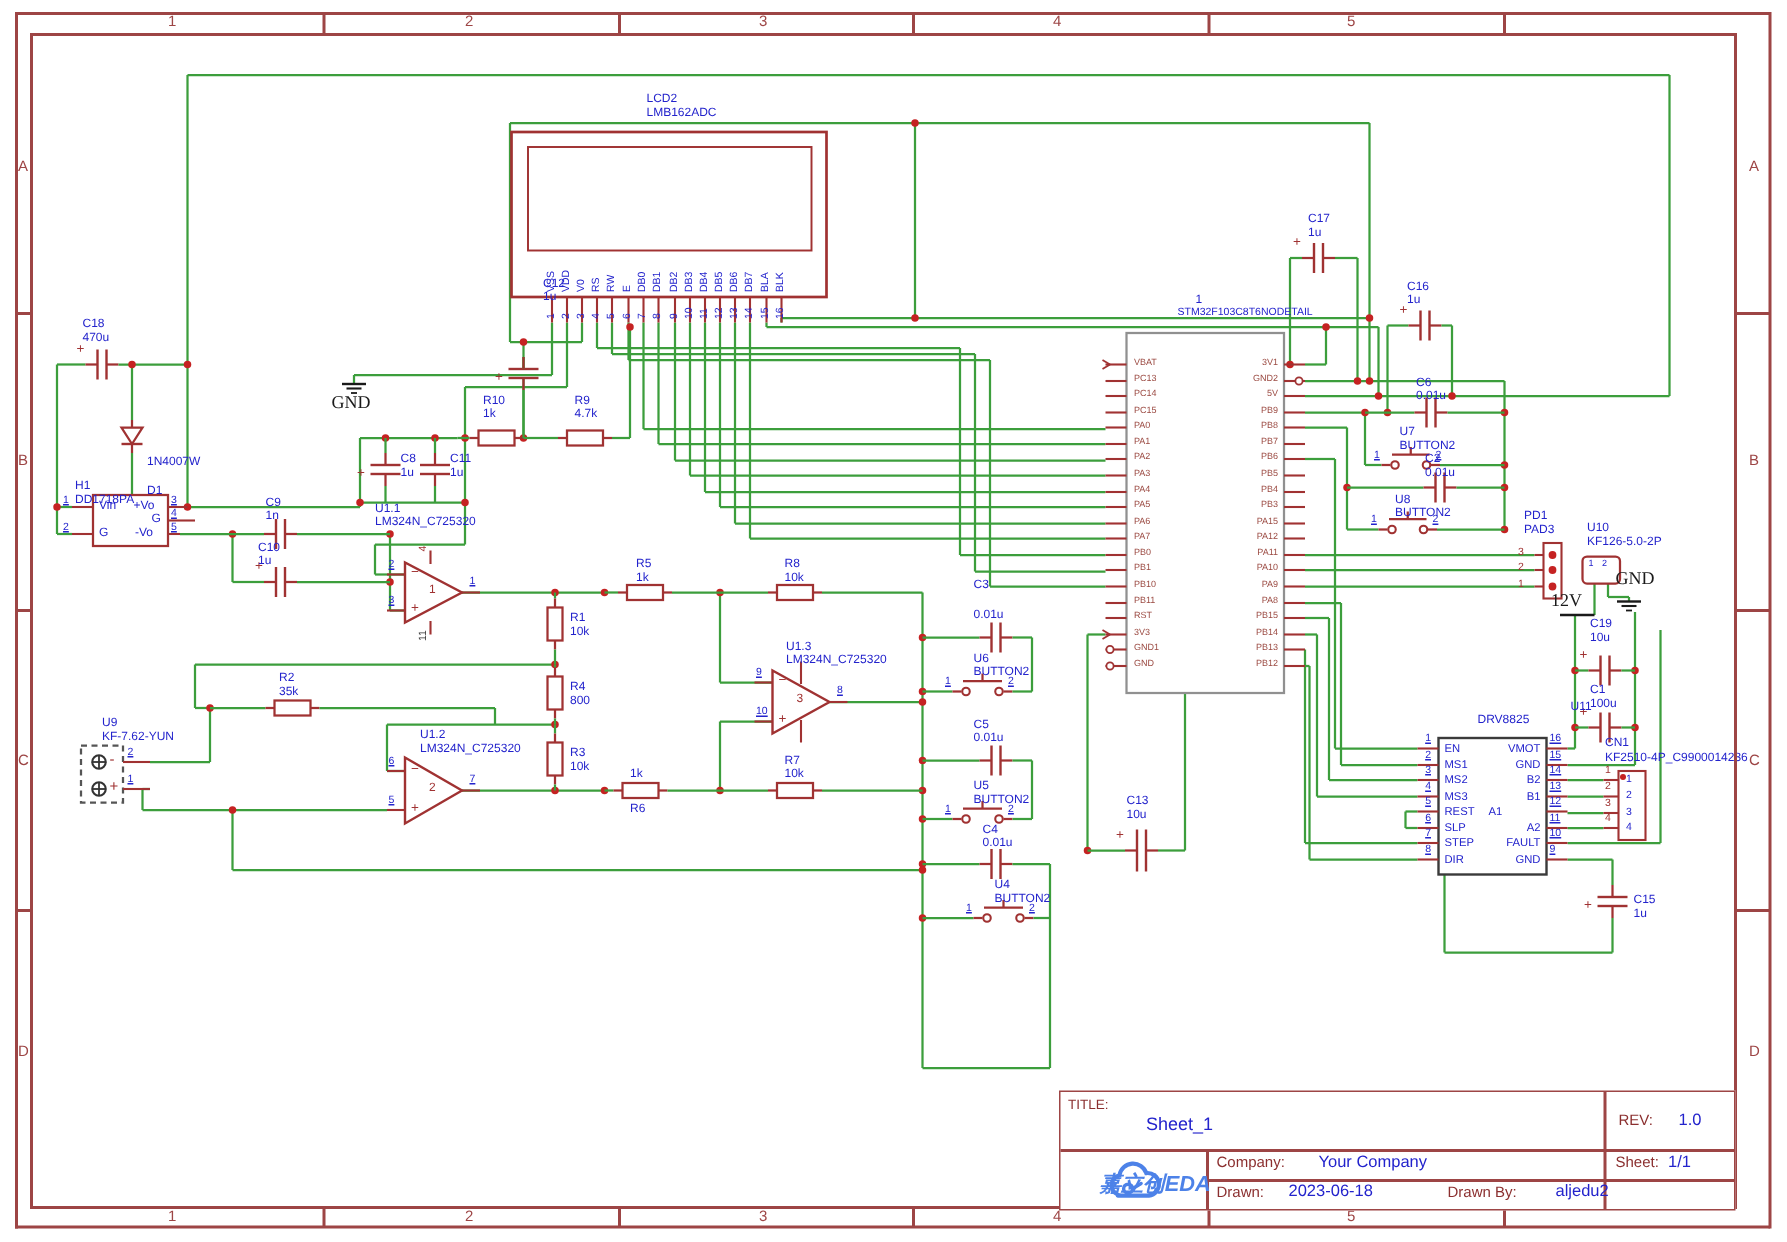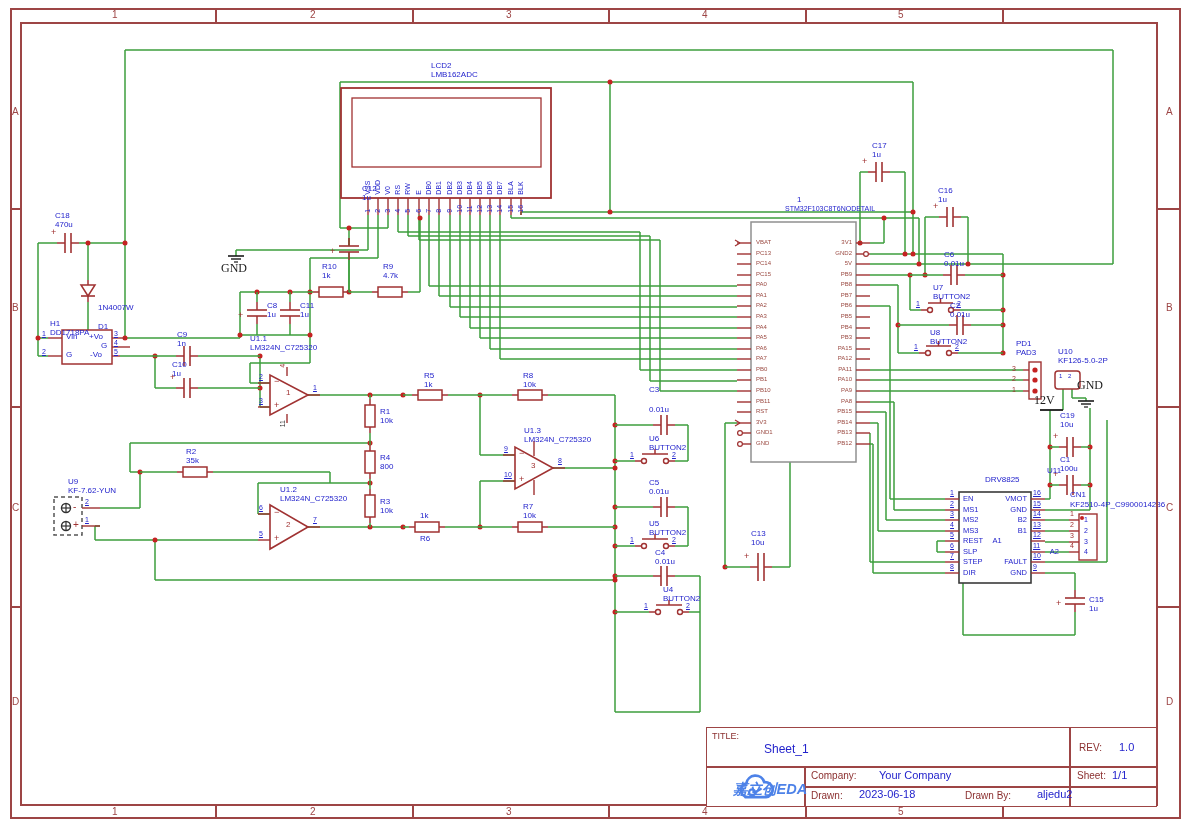--- a/index.html
+++ b/index.html
@@ -786,21 +786,21 @@
       <div class="lab" style="left: 963px; top: 527px; font-size: 7.5px; color: rgb(35, 35, 204);">MS3</div>
       <div class="lab" style="left: 1033px; top: 521px; font-size: 7px; color: rgb(35, 35, 204); text-decoration: underline;">13</div>
       <div class="lab" style="left: 967px; top: 527px; font-size: 7.5px; color: rgb(35, 35, 204); width: 60px; text-align: right;">B1</div>
       <div class="lab" style="left: 942px; top: 531px; font-size: 7px; color: rgb(35, 35, 204); width: 12px; text-align: right; text-decoration: underline;">5</div>
       <div class="lab" style="left: 963px; top: 537px; font-size: 7.5px; color: rgb(35, 35, 204);">REST</div>
       <div class="lab" style="left: 1033px; top: 531px; font-size: 7px; color: rgb(35, 35, 204); text-decoration: underline;">12</div>
       <div class="lab" style="left: 967px; top: 537px; font-size: 7.5px; color: rgb(35, 35, 204); width: 60px; text-align: center;">A1</div>
       <div class="lab" style="left: 942px; top: 542px; font-size: 7px; color: rgb(35, 35, 204); width: 12px; text-align: right; text-decoration: underline;">6</div>
       <div class="lab" style="left: 963px; top: 548px; font-size: 7.5px; color: rgb(35, 35, 204);">SLP</div>
       <div class="lab" style="left: 1033px; top: 542px; font-size: 7px; color: rgb(35, 35, 204); text-decoration: underline;">11</div>
-      <div class="lab" style="left: 967px; top: 548px; font-size: 7.5px; color: rgb(35, 35, 204); width: 60px; text-align: right; padding-left: 32px;">A2</div>
+      <div class="lab" style="left: 967px; top: 548px; font-size: 7.5px; color: rgb(35, 35, 204); width: 60px; text-align: right;">A2</div>
       <div class="lab" style="left: 942px; top: 552px; font-size: 7px; color: rgb(35, 35, 204); width: 12px; text-align: right; text-decoration: underline;">7</div>
       <div class="lab" style="left: 963px; top: 558px; font-size: 7.5px; color: rgb(35, 35, 204);">STEP</div>
       <div class="lab" style="left: 1033px; top: 552px; font-size: 7px; color: rgb(35, 35, 204); text-decoration: underline;">10</div>
       <div class="lab" style="left: 967px; top: 558px; font-size: 7.5px; color: rgb(35, 35, 204); width: 60px; text-align: right;">FAULT</div>
       <div class="lab" style="left: 942px; top: 563px; font-size: 7px; color: rgb(35, 35, 204); width: 12px; text-align: right; text-decoration: underline;">8</div>
       <div class="lab" style="left: 963px; top: 569px; font-size: 7.5px; color: rgb(35, 35, 204);">DIR</div>
       <div class="lab" style="left: 1033px; top: 563px; font-size: 7px; color: rgb(35, 35, 204); text-decoration: underline;">9</div>
       <div class="lab" style="left: 967px; top: 569px; font-size: 7.5px; color: rgb(35, 35, 204); width: 60px; text-align: right;">GND</div>
       <div class="lab" style="left: 1016px; top: 340px; font-size: 8px; color: rgb(35, 35, 204);">PD1</div>
       <div class="lab" style="left: 1016px; top: 349px; font-size: 8px; color: rgb(35, 35, 204);">PAD3</div>

